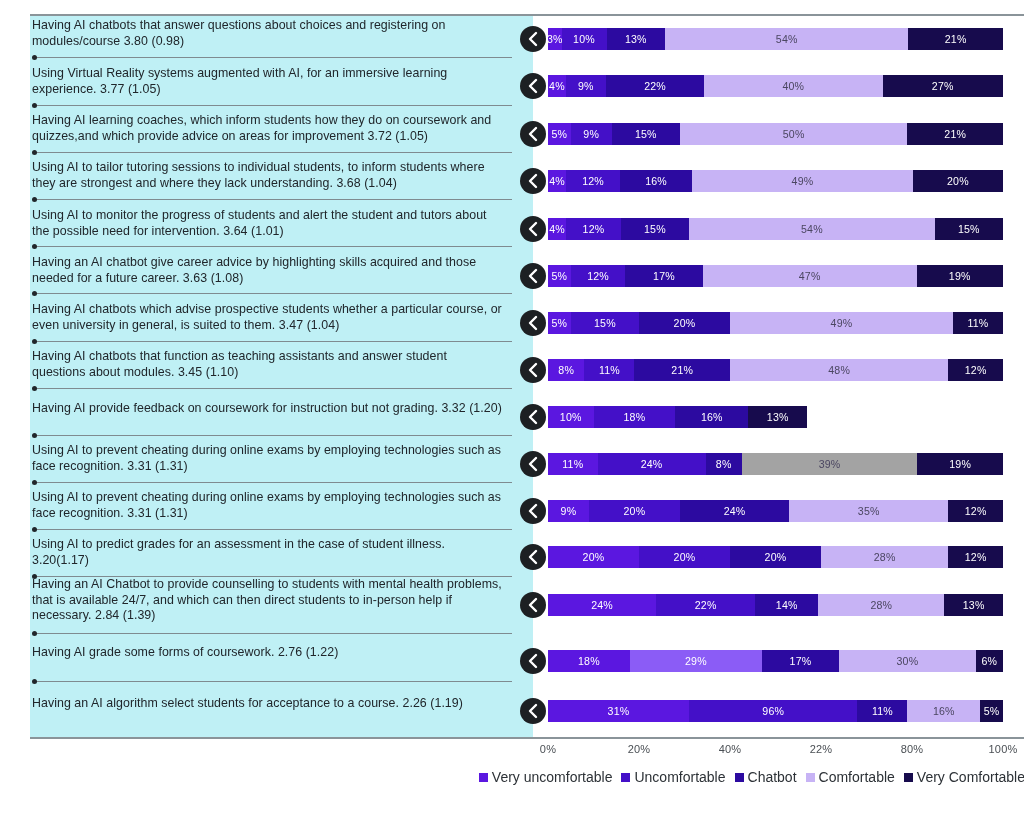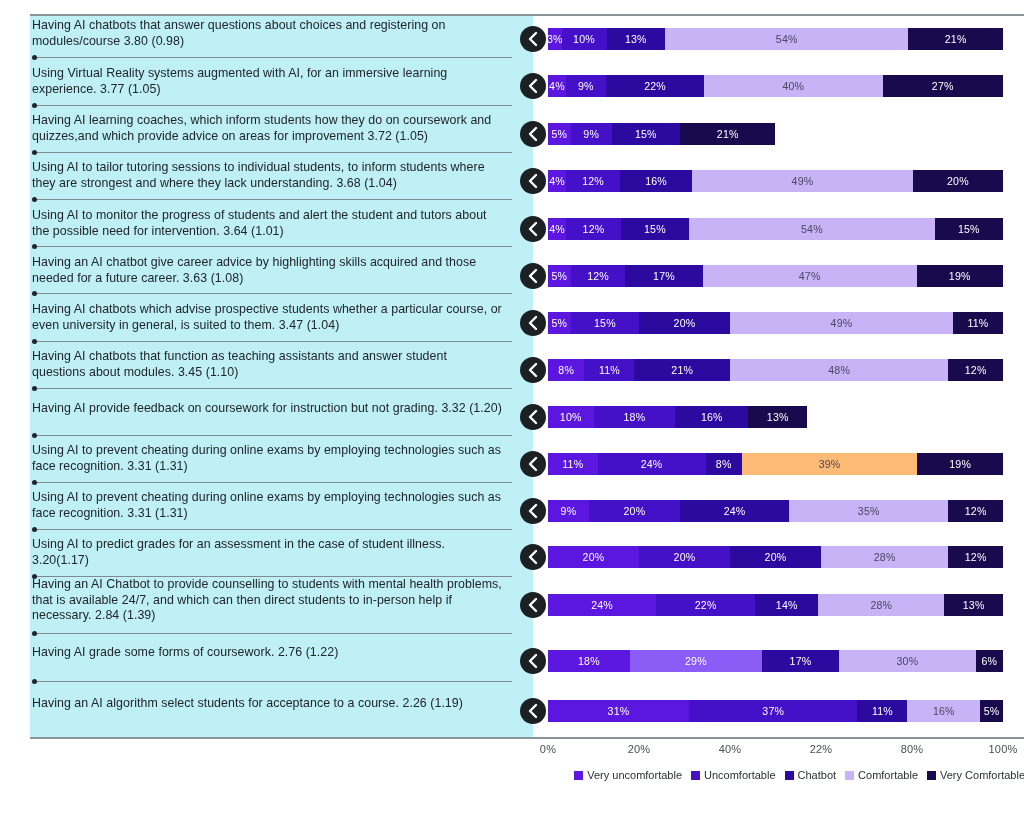--- a/index.html
+++ b/index.html
@@ -61,21 +61,21 @@
   .axis{position:absolute;left:536px;top:739px;width:455px;height:1px;}
   .tick{
     position:absolute;top:4px;transform:translateX(-50%);
     font-size:11px;color:#4a4f54;letter-spacing:.2px;white-space:nowrap;
   }
 
   
   .legend{
     position:absolute;left:0;top:769px;width:1013px;
     display:flex;justify-content:flex-end;align-items:center;gap:9px;
-    font-size:11px;color:#2c3136;
+    font-size:14px;color:#2c3136;
   }
   .lg-item{display:flex;align-items:center;gap:4px;white-space:nowrap;}
   .sw{width:9px;height:9px;display:inline-block;}
 </style>
 </head>
 <body>
 
 <div class="page">
 
   <div class="rule-top"></div>
@@ -117,20 +117,21 @@
         <div class="stmt" style="top: 97px;">Having AI learning coaches, which inform students how they do on coursework and quizzes,and which provide advice on areas for improvement 3.72 (1.05)</div>
         <div class="chev" style="left: 508px; top: 105px;">
           <svg width="12" height="16" viewBox="0 0 12 16">
             <polyline points="9,2 3,8 9,14" fill="none" stroke="#ffffff" stroke-width="2.4" stroke-linecap="round" stroke-linejoin="round"></polyline>
           </svg>
         </div>
         <div class="bar" style="left: 536px; top: 107px; width: 455px;">
           <div class="seg" style="width: 5%; background: rgb(91, 23, 224);">5%</div>
           <div class="seg" style="width: 9%; background: rgb(68, 16, 200);">9%</div>
           <div class="seg" style="width: 15%; background: rgb(44, 10, 160);">15%</div>
+          <div class="seg s4" style="width: 50%; background: rgb(199, 179, 245);">50%</div>
           <div class="seg" style="width: 21%; background: rgb(23, 11, 77);">21%</div>
         </div>
       </div>
       <div class="row" style="top: 0px;">
         <div class="stmt" style="top: 144px;">Using AI to tailor tutoring sessions to individual students, to inform students where they are strongest and where they lack understanding. 3.68 (1.04)</div>
         <div class="chev" style="left: 508px; top: 152px;">
           <svg width="12" height="16" viewBox="0 0 12 16">
             <polyline points="9,2 3,8 9,14" fill="none" stroke="#ffffff" stroke-width="2.4" stroke-linecap="round" stroke-linejoin="round"></polyline>
           </svg>
         </div>
@@ -220,21 +221,21 @@
         <div class="stmt" style="top: 427px;">Using AI to prevent cheating during online exams by employing technologies such as face recognition. 3.31 (1.31)</div>
         <div class="chev" style="left: 508px; top: 435px;">
           <svg width="12" height="16" viewBox="0 0 12 16">
             <polyline points="9,2 3,8 9,14" fill="none" stroke="#ffffff" stroke-width="2.4" stroke-linecap="round" stroke-linejoin="round"></polyline>
           </svg>
         </div>
         <div class="bar" style="left: 536px; top: 437px; width: 455px;">
           <div class="seg" style="width: 10.8911%; background: rgb(91, 23, 224);">11%</div>
           <div class="seg" style="width: 23.7624%; background: rgb(68, 16, 200);">24%</div>
           <div class="seg" style="width: 7.92079%; background: rgb(44, 10, 160);">8%</div>
-          <div class="seg s4" style="width: 38.6139%; background: #fdba74;">39%</div>
+          <div class="seg s4" style="width: 38.6139%; background: #a3a3a3;">39%</div>
           <div class="seg" style="width: 18.8119%; background: rgb(23, 11, 77);">19%</div>
         </div>
       </div>
       <div class="row" style="top: 0px;">
         <div class="stmt" style="top: 474px;">Using AI to prevent cheating during online exams by employing technologies such as face recognition. 3.31 (1.31)</div>
         <div class="chev" style="left: 508px; top: 482px;">
           <svg width="12" height="16" viewBox="0 0 12 16">
             <polyline points="9,2 3,8 9,14" fill="none" stroke="#ffffff" stroke-width="2.4" stroke-linecap="round" stroke-linejoin="round"></polyline>
           </svg>
         </div>
@@ -293,21 +294,21 @@
       </div>
       <div class="row" style="top: 0px;">
         <div class="stmt" style="top: 680px;">Having an AI algorithm select students for acceptance to a course. 2.26 (1.19)</div>
         <div class="chev" style="left: 508px; top: 682px;">
           <svg width="12" height="16" viewBox="0 0 12 16">
             <polyline points="9,2 3,8 9,14" fill="none" stroke="#ffffff" stroke-width="2.4" stroke-linecap="round" stroke-linejoin="round"></polyline>
           </svg>
         </div>
         <div class="bar" style="left: 536px; top: 684px; width: 455px;">
           <div class="seg" style="width: 31%; background: rgb(91, 23, 224);">31%</div>
-          <div class="seg" style="width: 37%; background: rgb(68, 16, 200);">37%</div>
+          <div class="seg" style="width: 37%; background: rgb(68, 16, 200);">96%</div>
           <div class="seg" style="width: 11%; background: rgb(44, 10, 160);">11%</div>
           <div class="seg s4" style="width: 16%; background: rgb(199, 179, 245);">16%</div>
           <div class="seg" style="width: 5%; background: rgb(23, 11, 77);">5%</div>
         </div>
       </div>
       <div class="divider" style="top: 41px;"></div>
       <div class="divider" style="top: 89px;"></div>
       <div class="divider" style="top: 136px;"></div>
       <div class="divider" style="top: 183px;"></div>
       <div class="divider" style="top: 230px;"></div>

